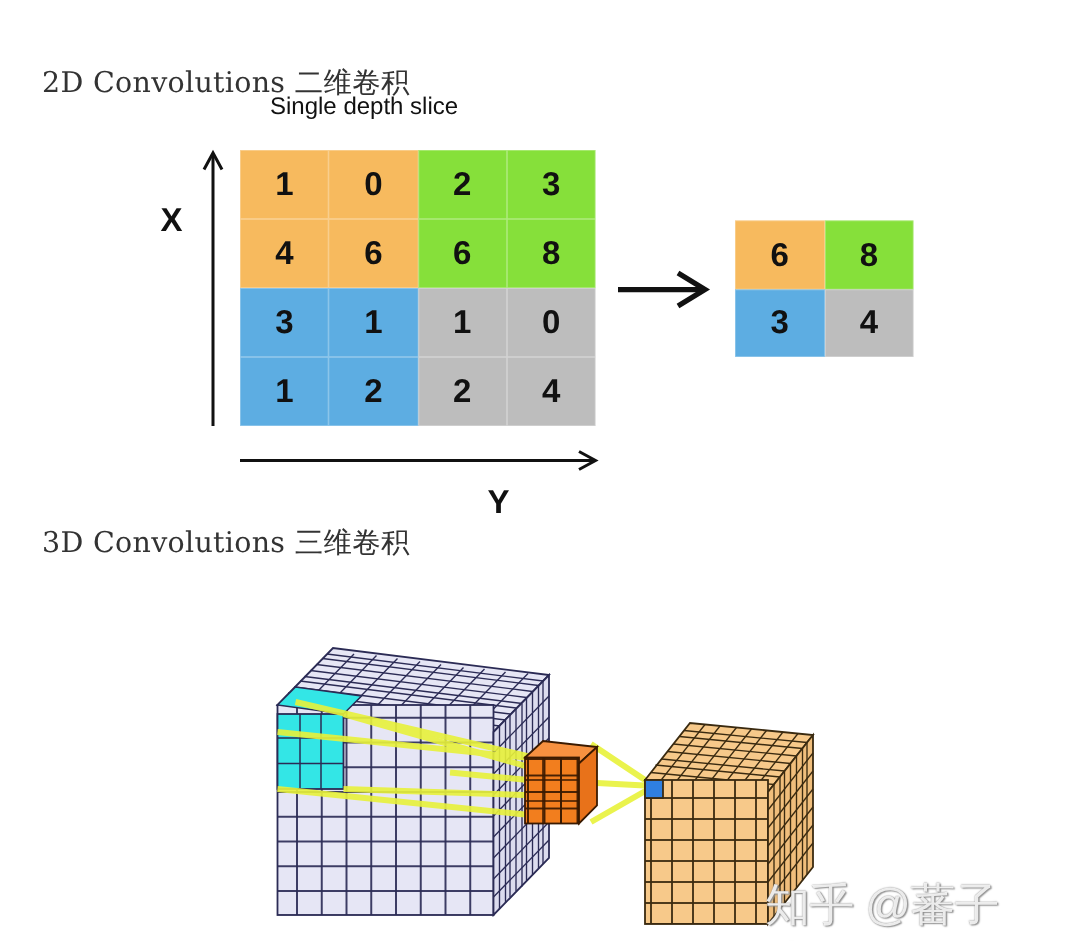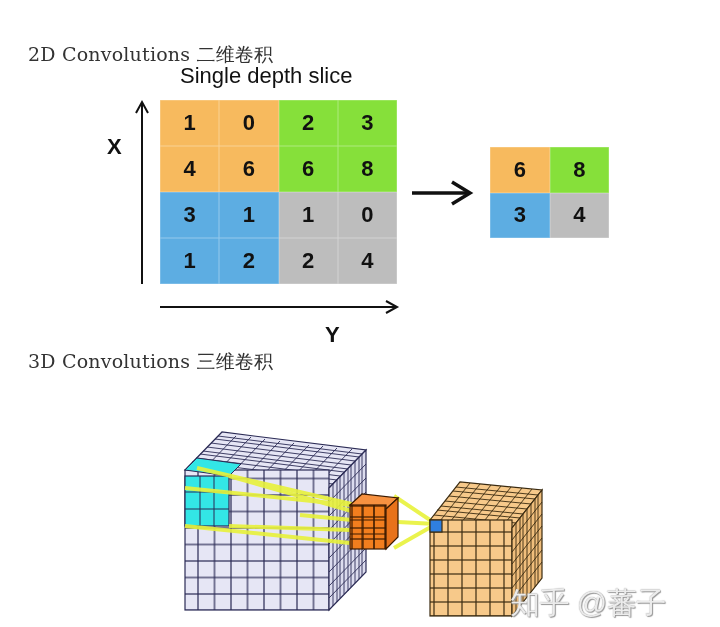--- a/index.html
+++ b/index.html
@@ -3,21 +3,21 @@
 <meta charset="utf-8">
 <style>
   html, body { margin: 0; padding: 0; background: #ffffff; }
   body { width: 720px; height: 627px; position: relative; overflow: hidden;
          font-family: "Liberation Sans", sans-serif; color: #1a1a1a; }
   .heading { position: absolute; left: 28px; font-family: "DejaVu Serif", serif;
              font-size: 19px; color: #333; letter-spacing: 0.2px; }
   #h2d { top: 6px; margin-top: 36px; }
   #h3d { top: 349px; }
 
-  .slice-title { position: absolute; left: 180px; top: 63px; font-size: 22px; color: #111; }
+  .slice-title { position: absolute; left: 180px; top: 63px; font-size: 16px; color: #111; }
 
   .grid { position: absolute; display: grid; }
   #grid-in { left: 160px; top: 100px; width: 237px; height: 184px;
              grid-template-columns: repeat(4, 1fr); grid-template-rows: repeat(4, 1fr); }
   #grid-out { left: 490px; top: 147px; width: 119px; height: 91px;
               grid-template-columns: repeat(2, 1fr); grid-template-rows: repeat(2, 1fr); }
   .cell { display: flex; align-items: center; justify-content: center;
           font-weight: bold; font-size: 22px; color: #111;
           box-shadow: inset 0 0 0 0.5px rgba(255,255,255,0.35); }
 

